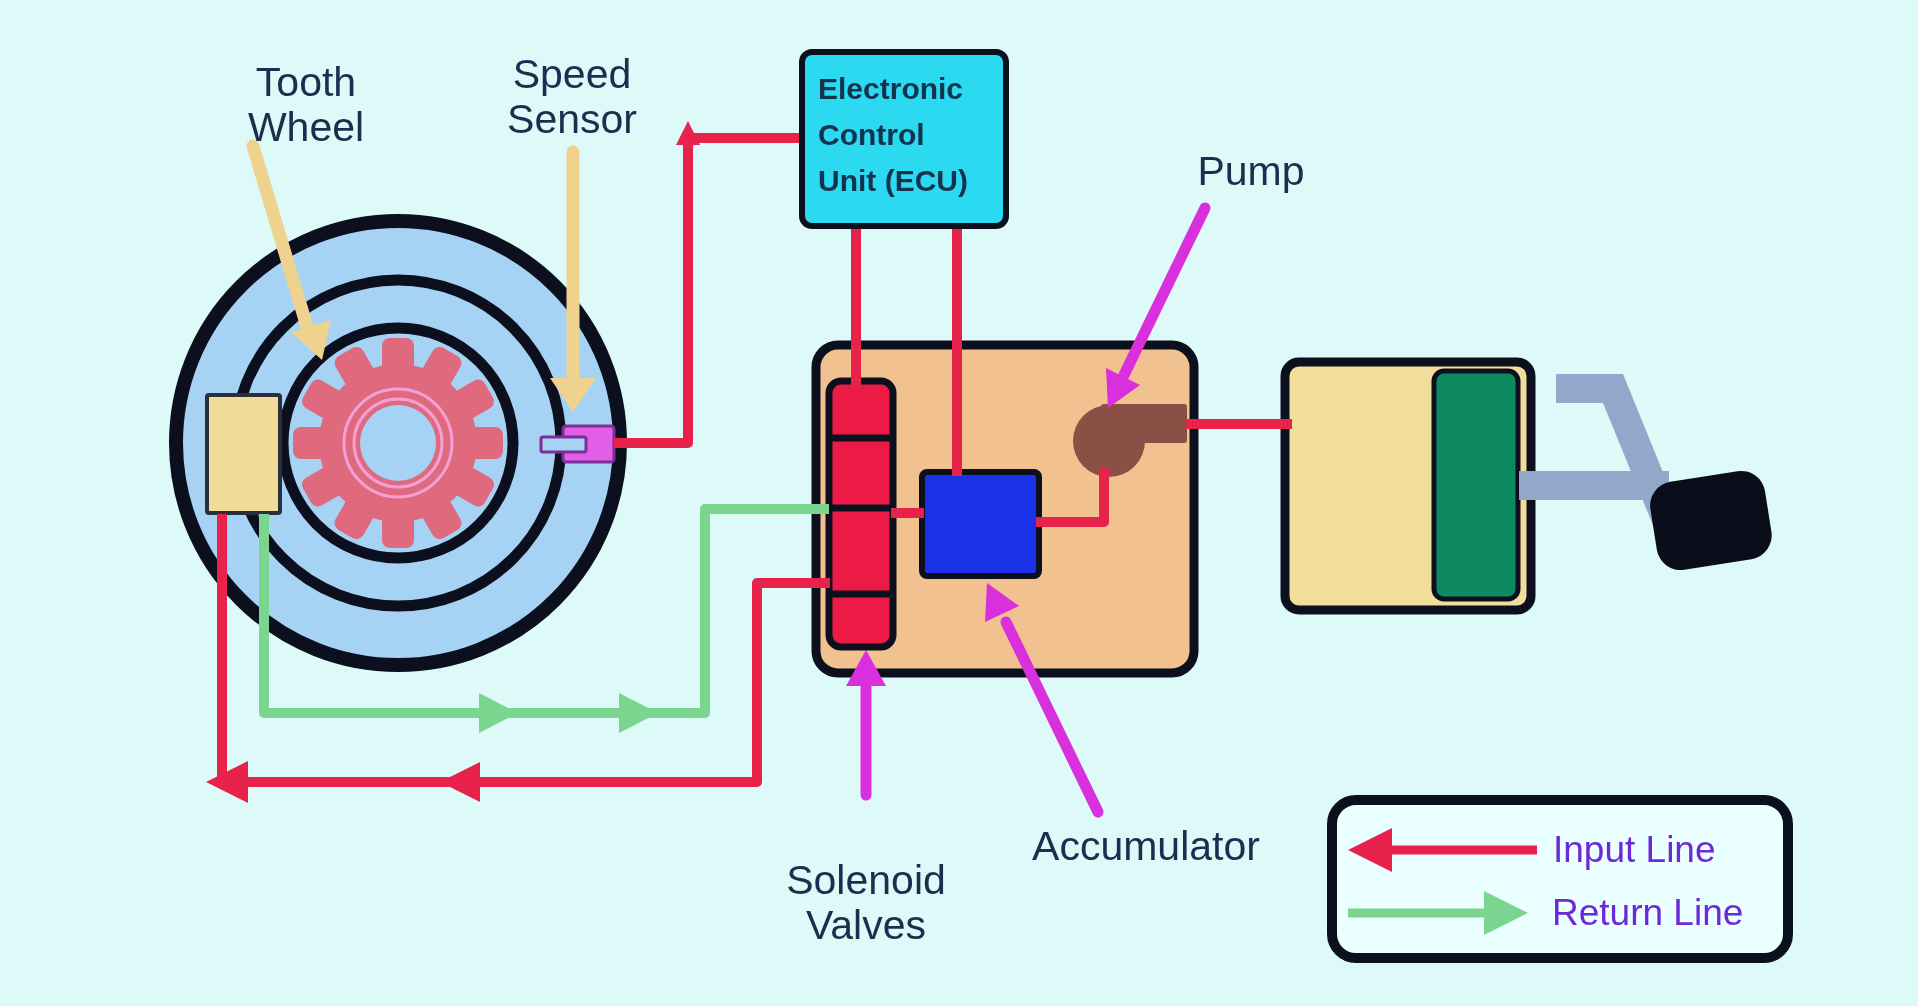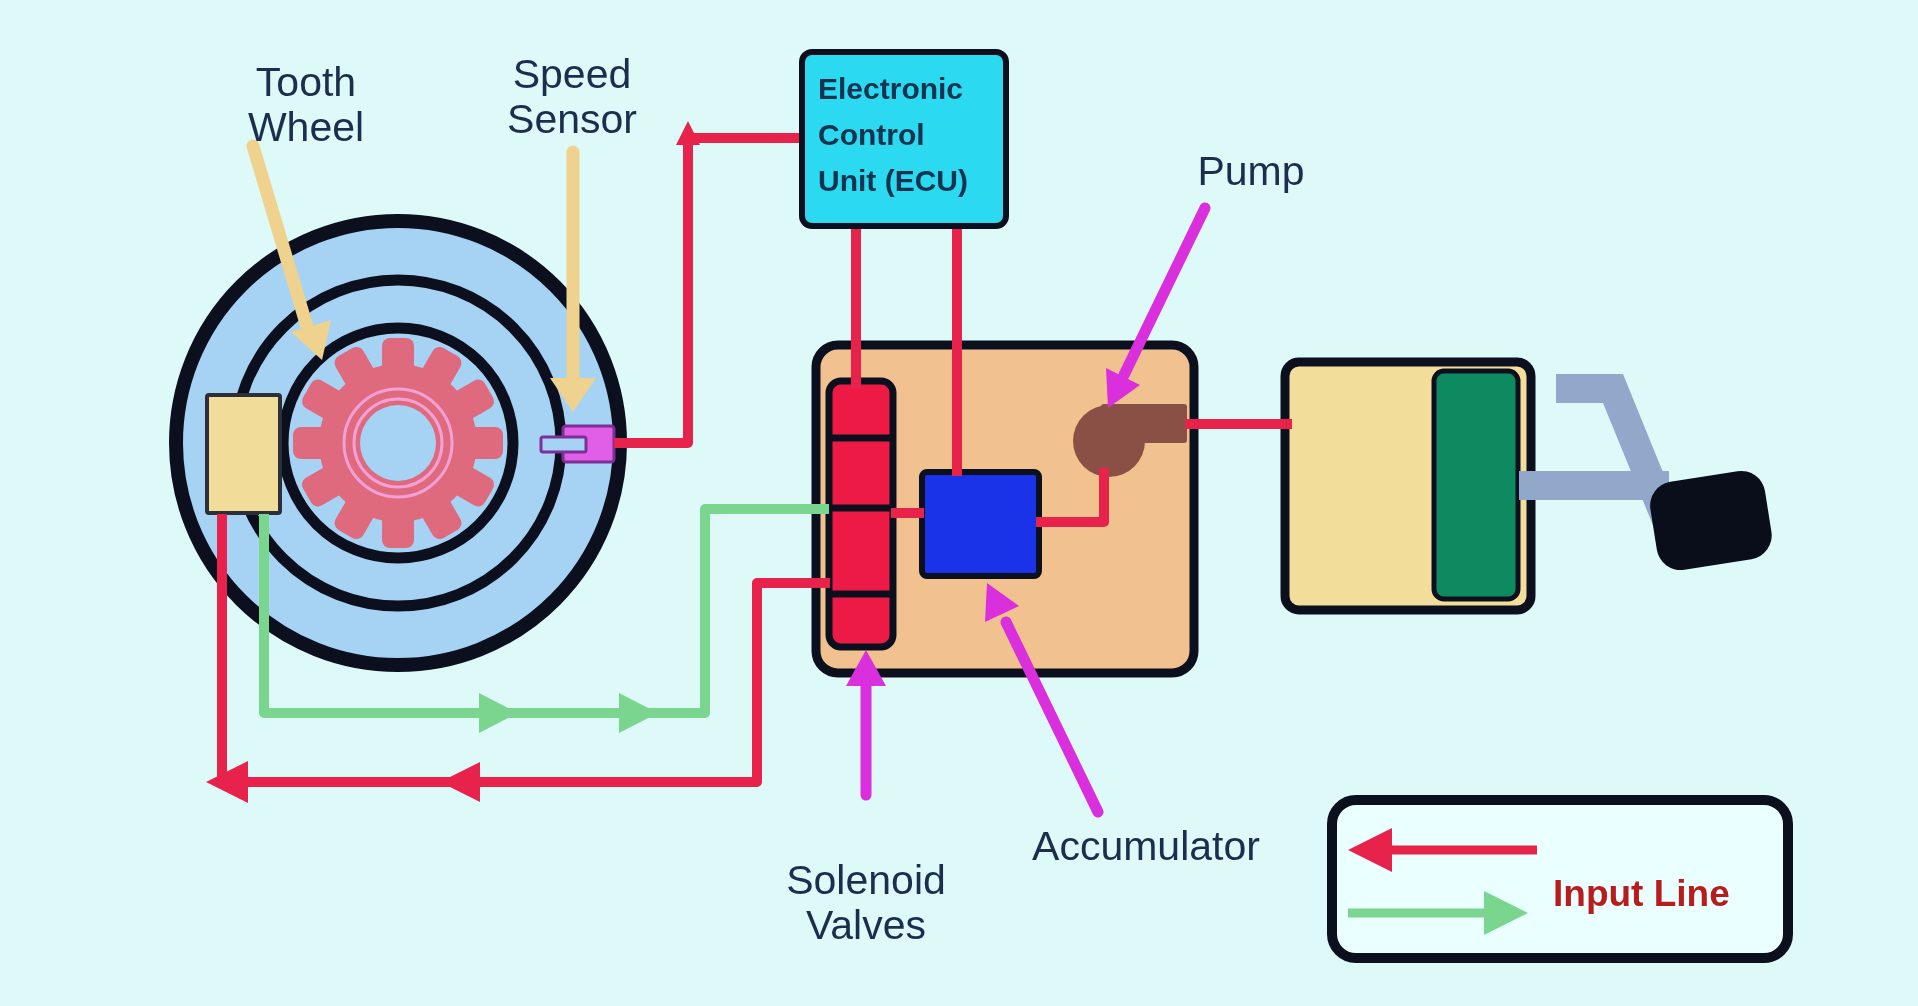--- a/index.html
+++ b/index.html
@@ -12,21 +12,21 @@
   .lbl{
     position:absolute;color:#1B2E4E;font-size:41px;font-weight:500;
     line-height:1.09;white-space:nowrap;
   }
   .lbl.centered{transform:translateX(-50%);text-align:center;}
   .ecu-text{
     position:absolute;left:818px;top:66px;color:#14334F;font-size:30px;
     font-weight:700;line-height:46px;white-space:nowrap;
   }
   .legend-text{
-    position:absolute;color:#b91c1c;font-size:37px;font-weight:700;white-space:nowrap;margin-top:44px;
+    position:absolute;color:#6d28d9;font-size:37px;font-weight:400;white-space:nowrap;
   }
 </style>
 </head>
 <body>
 
 <div id="stage">
 
   <svg id="shapes" width="1918" height="1006" viewBox="0 0 1918 1006">
 
     <g>
@@ -160,14 +160,15 @@
 
 
   <div class="lbl centered" style="left:866px;top:858px;text-align:center;">
     <div>Solenoid</div>
     <div>Valves</div>
   </div>
 
   <div class="lbl centered" style="left:1146px;top:824px;">Accumulator</div>
 
   <div class="legend-text" style="left:1553px;top:829px;">Input Line</div>
+  <div class="legend-text" style="left:1552px;top:892px;">Return Line</div>
 
 </div>
 
 </body></html>

